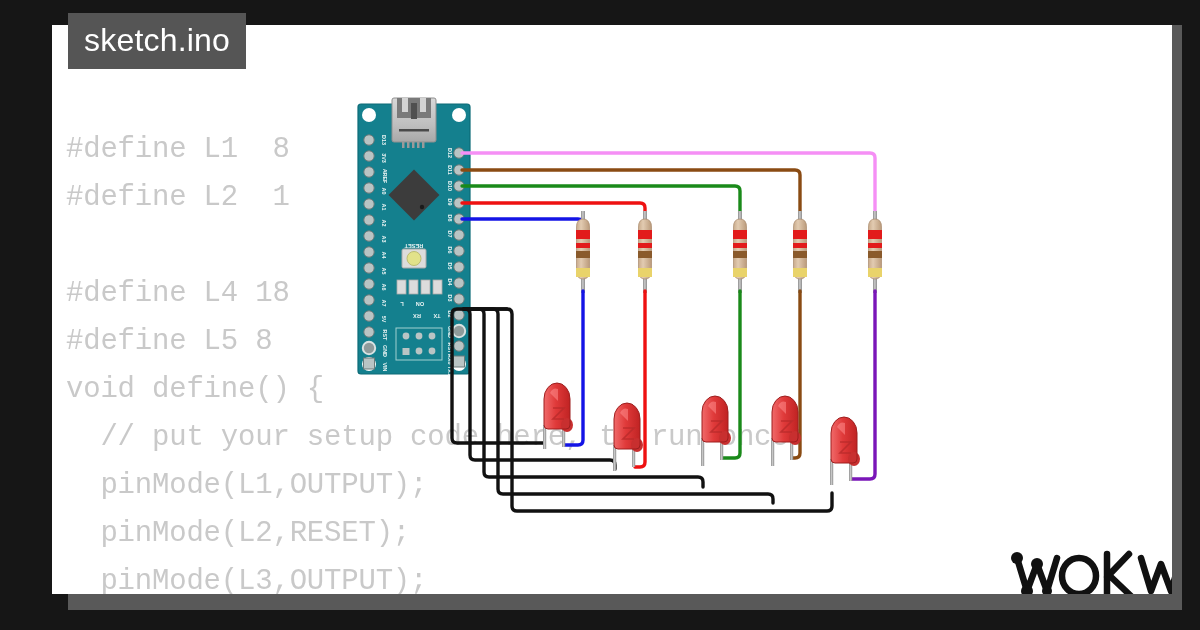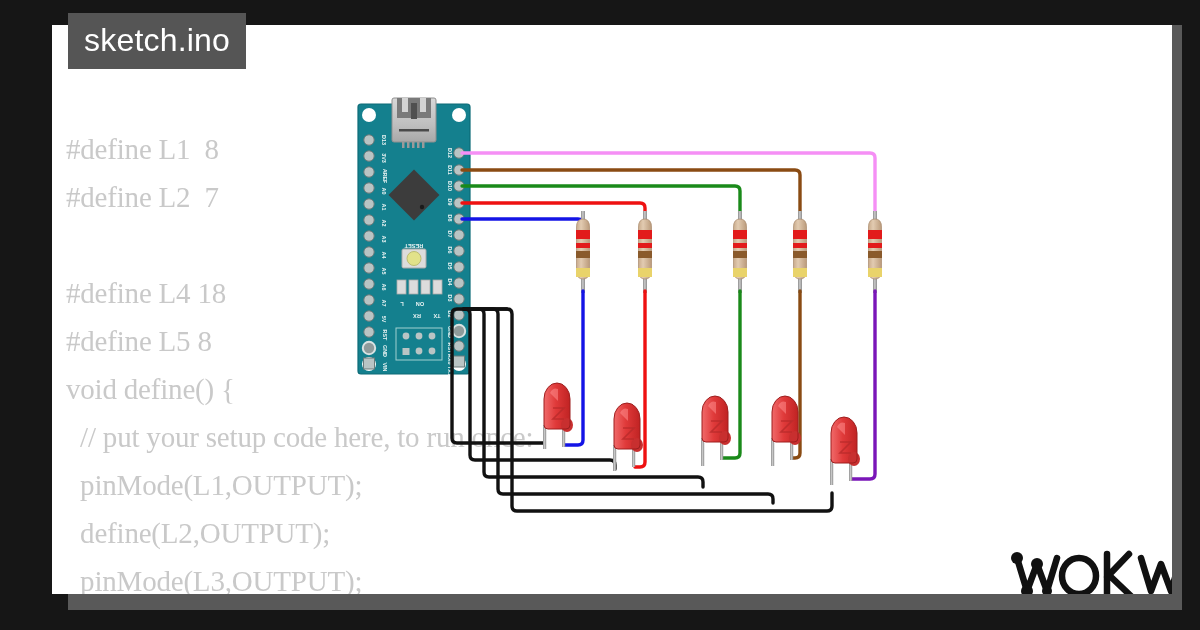--- a/index.html
+++ b/index.html
@@ -44,21 +44,21 @@
     z-index:5;
     pointer-events:auto;
   }
   .code-line{
     position:absolute;
     left:14px;
     color:#c9c9c9;
     font-size:29px;
     line-height:1;
     white-space:pre;
-    font-family:Liberation Serif, serif;
+    font-family:Liberation Mono, monospace;
     letter-spacing:-0.2px;
   }
   
   #circuit-layer{
     position:absolute;left:0;top:0;width:1120px;height:569px;
     z-index:20;
     pointer-events:none;
   }
   #circuit-layer svg{display:block;}
   
@@ -77,27 +77,27 @@
   <div id="editor-shadow"></div>
 
   <div id="file-tab">
     <span>sketch.ino</span>
   </div>
 
   <div id="editor-panel">
 
     <div id="code-area">
       <div class="code-line" style="top:110px">#define L1  8</div>
-      <div class="code-line" style="top:158px">#define L2  7</div>
+      <div class="code-line" style="top:158px">#define L2  1</div>
       <div class="code-line" style="top:254px">#define L4 18</div>
       <div class="code-line" style="top:302px">#define L5 8</div>
       <div class="code-line" style="top:350px">void define() {</div>
       <div class="code-line" style="top:398px">  // put your setup code here, to run once:</div>
       <div class="code-line" style="top:446px">  pinMode(L1,OUTPUT);</div>
-      <div class="code-line" style="top:494px">  define(L2,OUTPUT);</div>
+      <div class="code-line" style="top:494px">  pinMode(L2,RESET);</div>
       <div class="code-line" style="top:542px">  pinMode(L3,OUTPUT);</div>
 
     </div>
 
     <div id="circuit-layer">
       <svg width="1120" height="569" viewBox="0 0 1120 569" xmlns="http://www.w3.org/2000/svg">
         <defs>
           <linearGradient id="ledGrad" x1="0" y1="0" x2="1" y2="0">
             <stop offset="0%" stop-color="#f06a6a"></stop>
             <stop offset="45%" stop-color="#e03a3a"></stop>

